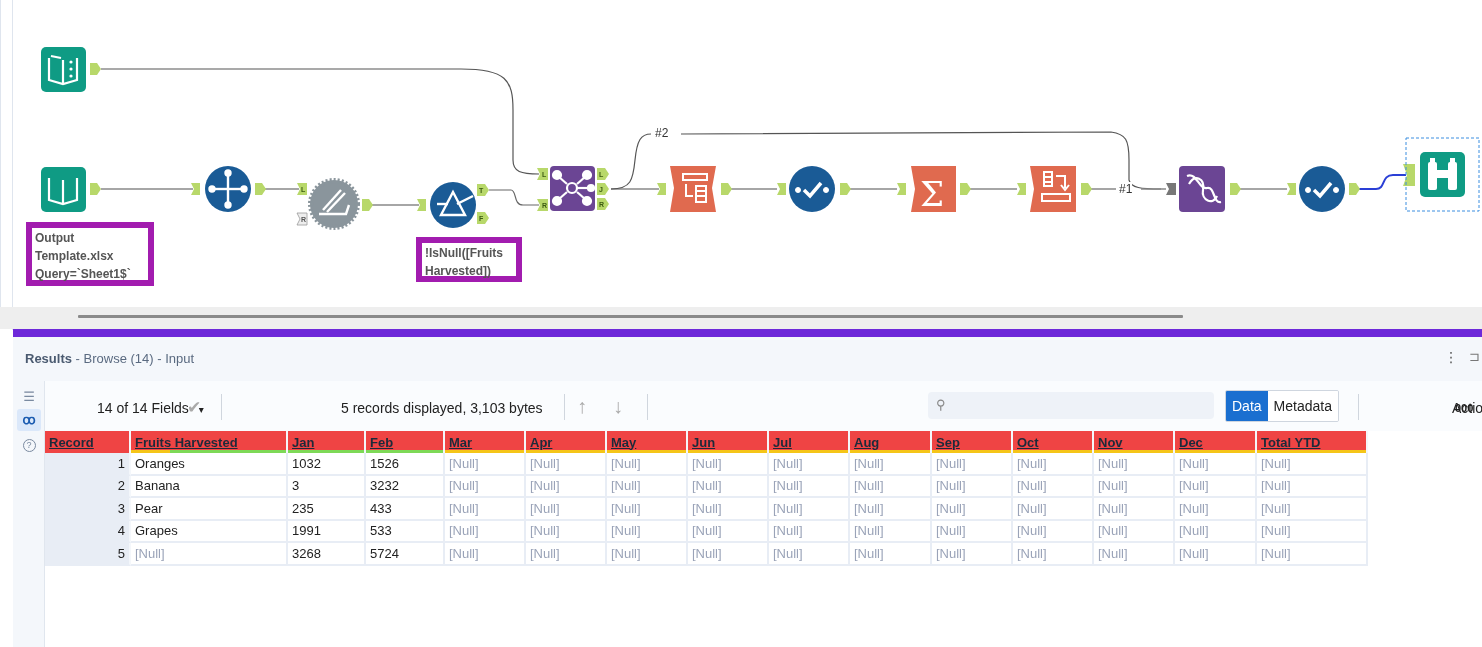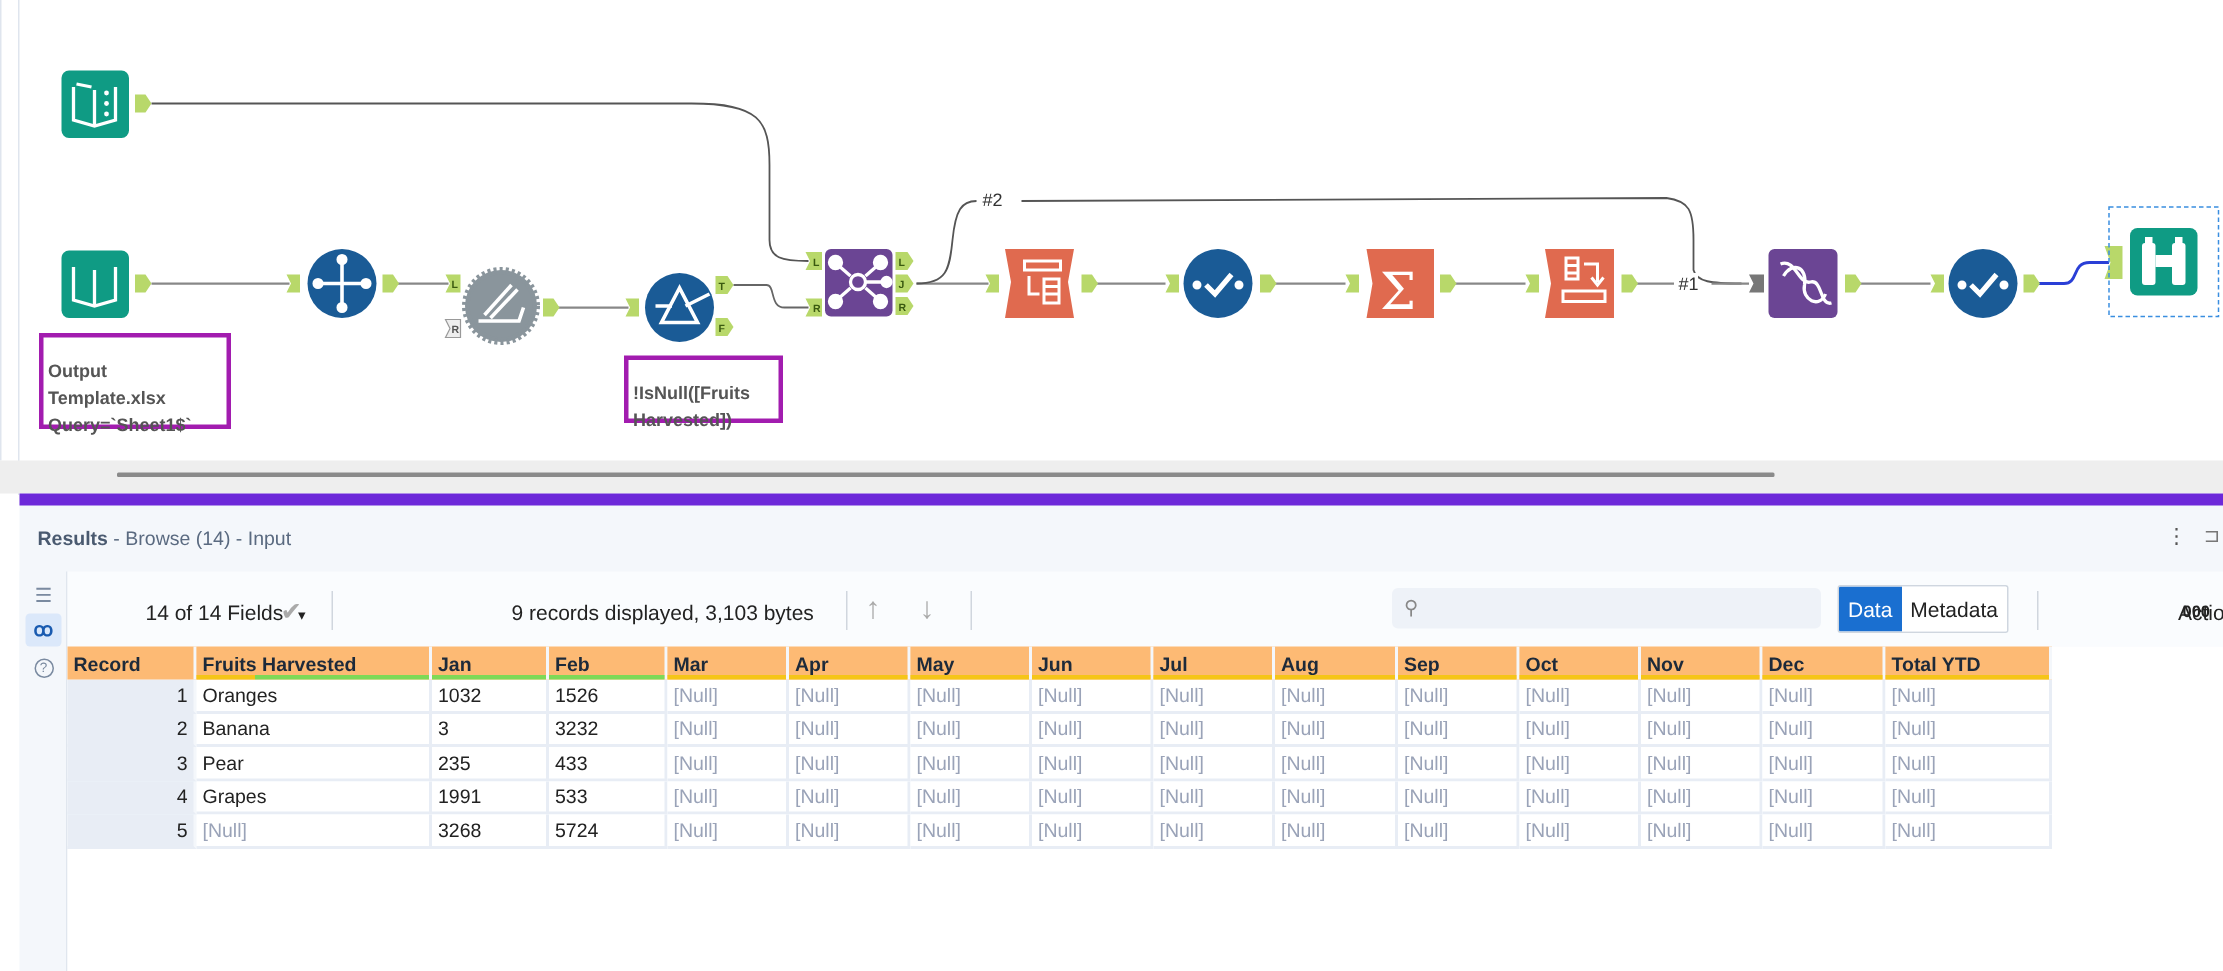--- a/index.html
+++ b/index.html
@@ -1,20 +1,20 @@
 <!DOCTYPE html>
 <html><head>
 <meta charset="utf-8">
 <style>
   * { box-sizing: border-box; margin: 0; padding: 0; }
   html, body { width: 1482px; height: 647px; overflow: hidden; background: #fff; font-family: "Liberation Sans", sans-serif; }
   #canvas { position: absolute; left: 0; top: 0; width: 1482px; height: 307px; background: #fff; border-left: 1px solid #dfe5ee; }
   #canvas-left-edge { position: absolute; left: 12px; top: 0; width: 1px; height: 330px; background: #dfe5ee; }
   #canvas svg { position: absolute; left: 0; top: 0; }
-  .annot { position: absolute; border: 3px solid #a21caf; background: #fff; font-size: 12px; line-height: 18px; color: #555; padding: 13px 3px; font-weight: bold; font-family: "Liberation Sans", sans-serif; }
+  .annot { position: absolute; border: 6px solid #a21caf; background: #fff; font-size: 12px; line-height: 18px; color: #555; padding: 1px 3px; font-weight: bold; font-family: "Liberation Sans", sans-serif; }
   .conn-label { position: absolute; font-size: 12px; color: #333; font-family: "Liberation Sans", sans-serif; }
   #hscroll-area { position: absolute; left: 0; top: 307px; width: 1482px; height: 22px; background: #eeeeee; }
   #hscroll-thumb { position: absolute; left: 78px; top: 8px; width: 1105px; height: 3px; background: #8a8a8a; border-radius: 1px; }
   #results { position: absolute; left: 13px; top: 329px; width: 1469px; height: 224px; background: #f4f7fb; border-top: 8px solid #6d28d9; }
   #results-header { position: absolute; left: 12px; top: 14px; font-size: 13px; color: #5a6a80; }
   #results-header .bold { color: #4a5a70; font-weight: bold; }
   #results-menu { position: absolute; right: 24px; top: 12px; font-size: 14px; color: #555; }
   #results-pin { position: absolute; right: 2px; top: 12px; font-size: 13px; color: #777; }
   #side-rail { position: absolute; left: 0; top: 44px; width: 32px; height: 274px; background: #f4f7fb; border-right: 1px solid #e0e6ee; }
   .rail-icon { position: absolute; left: 4px; width: 24px; height: 22px; font-size: 13px; color: #7a8aa0; text-align: center; line-height: 22px; border-radius: 3px; }
@@ -24,21 +24,21 @@
   #search-box { position: absolute; left: 883px; top: 11px; width: 286px; height: 27px; background: #eef2f8; border-radius: 4px; }
   #search-box .icon { position: absolute; left: 8px; top: 5px; font-size: 13px; color: #888; }
   #search-box input { position: absolute; left: 25px; top: 4px; width: 250px; height: 20px; border: none; background: transparent; font-size: 14px; color: #333; font-family: "Liberation Sans", sans-serif; outline: none; }
   #search-box input::placeholder { color: #888; }
   #seg { position: absolute; left: 1180px; top: 9px; height: 32px; display: flex; border: 1px solid #cfd6df; border-radius: 2px; overflow: hidden; }
   #seg div { padding: 0 6px; line-height: 30px; font-size: 14px; }
   #seg .active { background: #1a6fd0; color: #fff; }
   #seg .inactive { background: #fff; color: #222; }
   #grid-wrap { position: absolute; left: 32px; top: 94px; width: 1437px; height: 224px; background: #fff; }
   table { border-collapse: separate; border-spacing: 0; position: absolute; left: 0; top: 0; font-size: 13px; }
-  th { height: 22px; text-align: left; padding: 0 4px; font-weight: bold; color: #1d2a3a; background: #fdba74; border-right: 2px solid #f4f7fb; position: relative; }
+  th { height: 22px; text-align: left; padding: 0 4px; font-weight: bold; color: #1d2a3a; background: #ef4444; border-right: 2px solid #f4f7fb; position: relative; text-decoration: underline; }
   th .uline { position: absolute; left: 0; right: 0; bottom: 0; height: 3px; }
   td { height: 22.5px; padding: 0 4px; color: #222; background: #fff; border-right: 2px solid #e8edf5; border-bottom: 2px solid #e8edf5; }
   td.rec { background: #e8edf5; text-align: right; border-right: 2px solid #f4f7fb; }
   td.null { color: #9aa3b8; }
 </style>
 </head>
 <body>
 
 <div id="canvas">
   <svg width="1482" height="307">
@@ -272,21 +272,21 @@
     <span class="tb-text" style="left:16px;margin-left:36px;">
       <span>14 of 14 Fields</span>
       <span style="font-size:10px;margin-left:6px;">▾</span>
     </span>
     <span class="tb-text" style="left:142px;color:#aaa;font-size:17px;top:16px;">✔</span>
     <div class="tb-sep" style="left:176px;"></div>
     <span class="tb-text" style="left:192px;margin-top:44px;">
       <span>Cell Viewer</span>
       <span style="font-size:10px;margin-left:6px;">▾</span>
     </span>
-    <span class="tb-text" style="left:296px;">9 records displayed, 3,103 bytes</span>
+    <span class="tb-text" style="left:296px;">5 records displayed, 3,103 bytes</span>
     <div class="tb-sep" style="left:519px;"></div>
     <span class="tb-text" style="left:532px;color:#aaa;font-size:20px;top:14px;">↑</span>
     <span class="tb-text" style="left:568px;color:#aaa;font-size:20px;top:14px;">↓</span>
     <div class="tb-sep" style="left:602px;"></div>
 
     <div id="search-box">
       <span class="icon">⚲</span>
     </div>
 
     <div id="seg">

